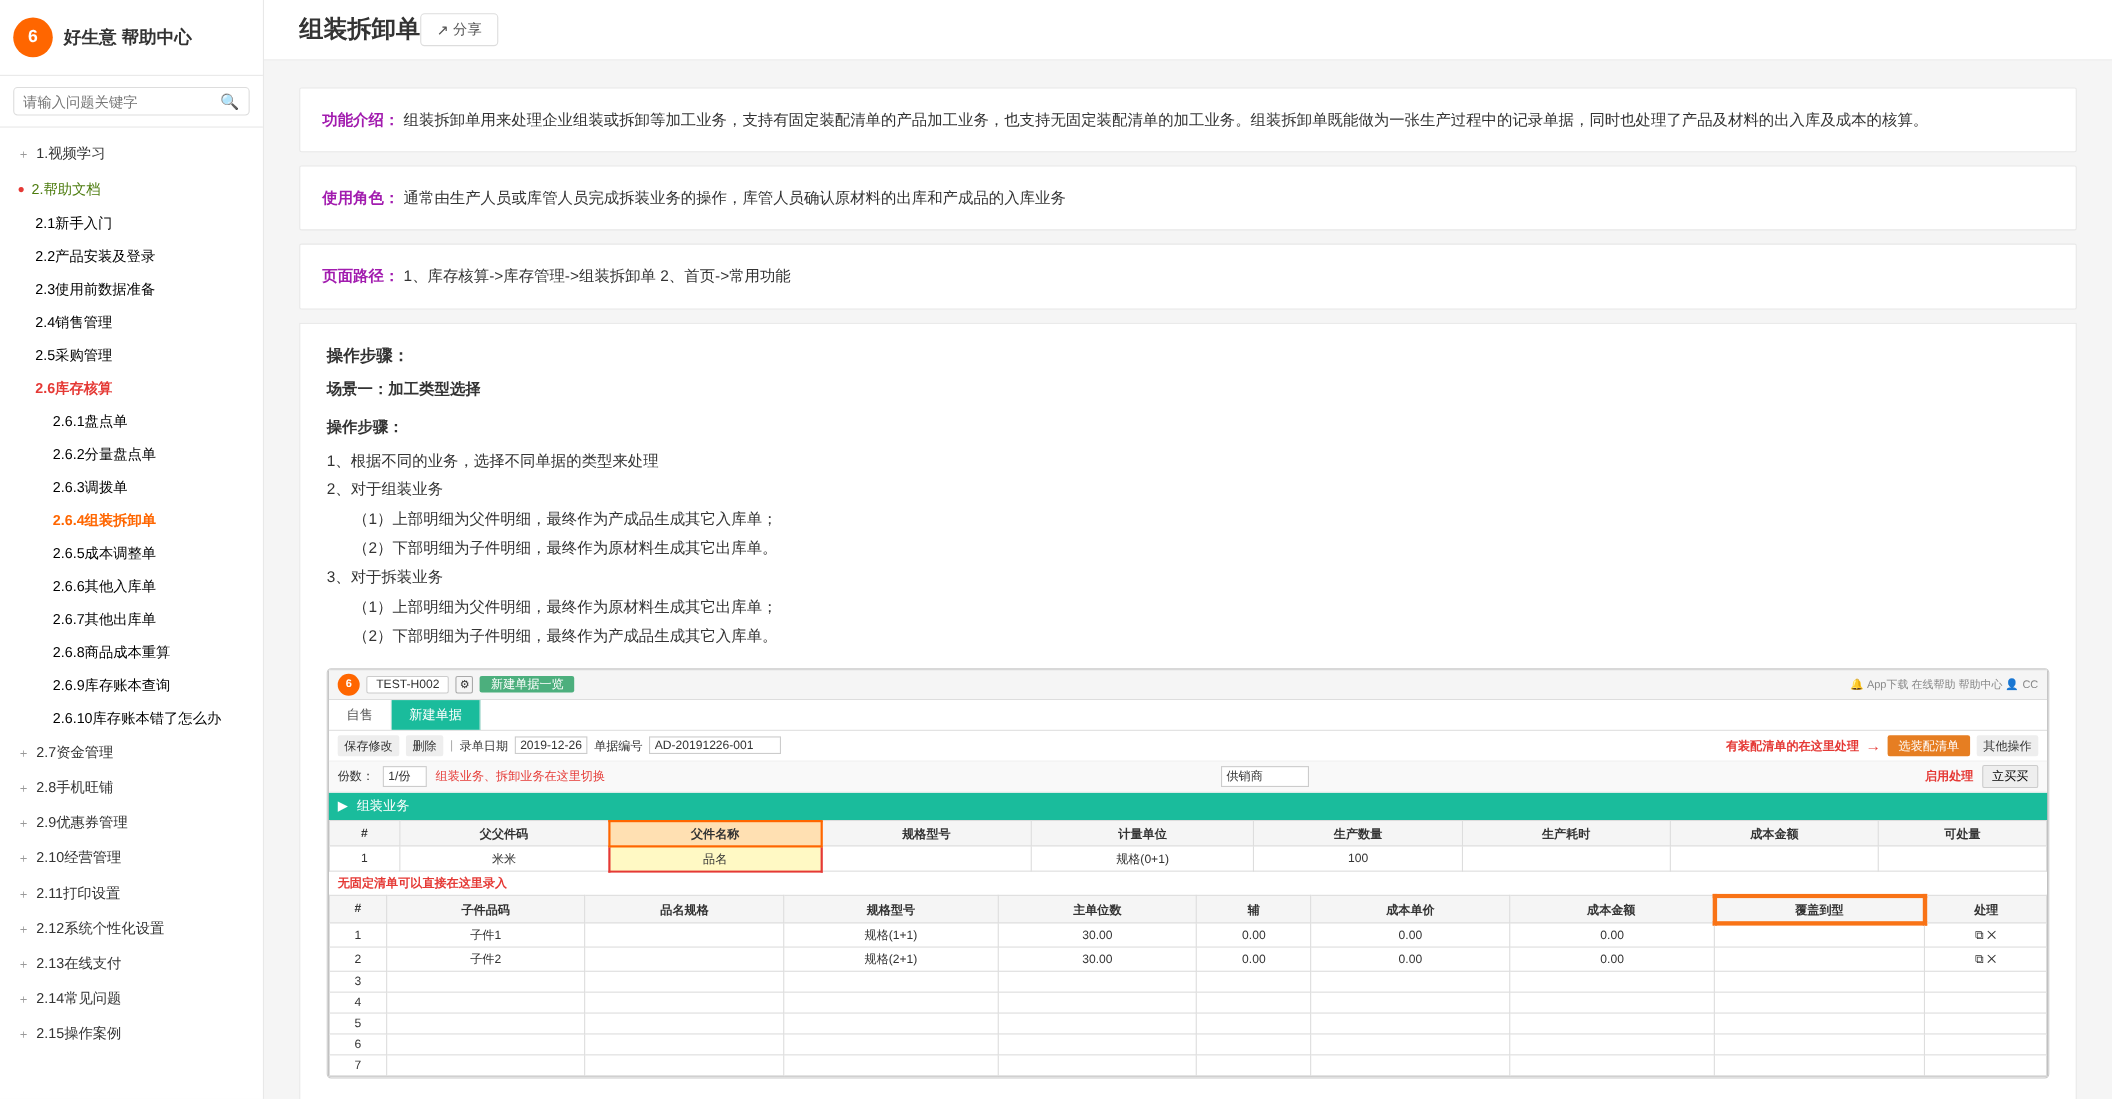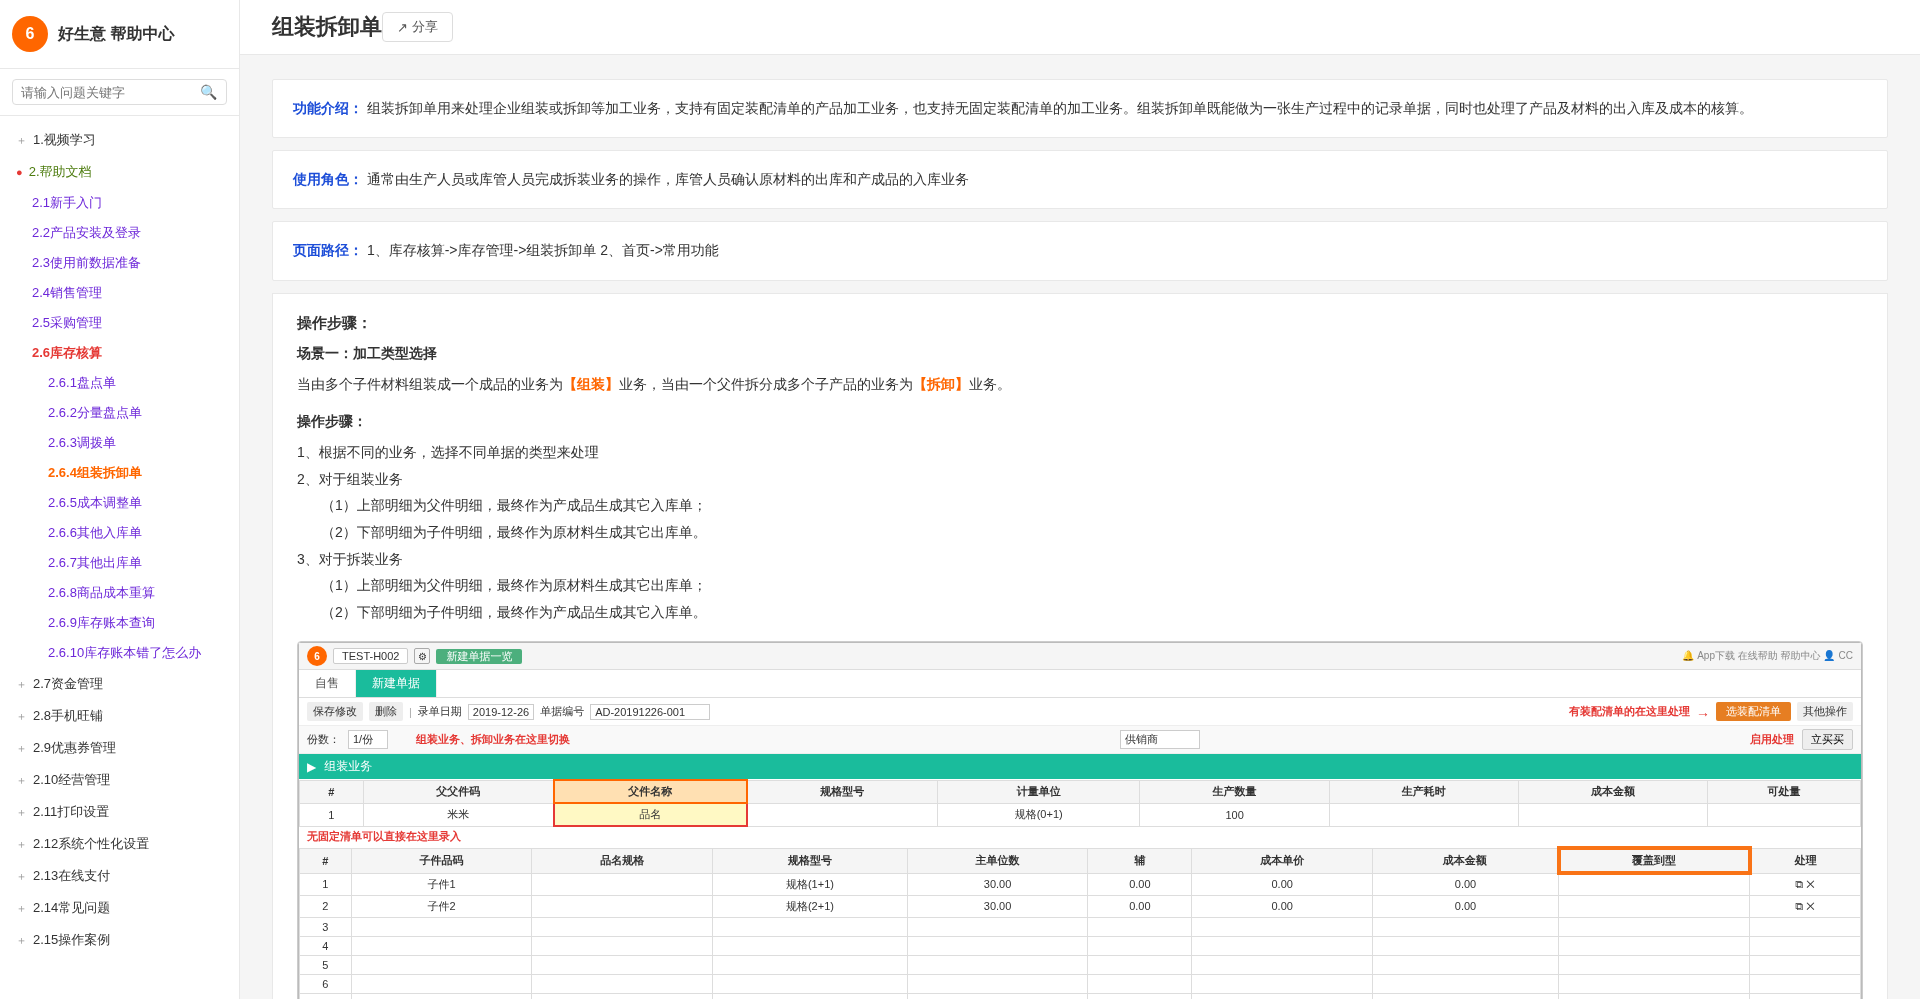--- a/index.html
+++ b/index.html
@@ -14,35 +14,35 @@
     .search-input-wrap { display: flex; align-items: center; border: 1px solid #ddd; border-radius: 4px; padding: 4px 8px; background: #fff; }
     .search-input-wrap input { border: none; outline: none; flex: 1; font-size: 13px; color: #999; }
     .search-icon { color: #999; font-size: 14px; cursor: pointer; }
 
     .nav-tree { padding: 8px 0; flex: 1; }
     .nav-item { padding: 7px 16px; cursor: pointer; display: flex; align-items: center; font-size: 13px; color: #333; }
     .nav-item.active { color: #f60; }
     .nav-item .expand-icon { margin-right: 6px; font-size: 11px; color: #999; }
     .nav-item.active .expand-icon { color: #f60; }
     .nav-item.open > .expand-icon { color: #f60; }
-    .nav-subitem { padding: 6px 16px 6px 32px; cursor: pointer; font-size: 13px; color: #6d28d9; }
+    .nav-subitem { padding: 6px 16px 6px 32px; cursor: pointer; font-size: 13px; color: #000000; }
     .nav-subitem.active { color: #f60; }
     .nav-parent { font-weight: 500; }
 
     
     .main-content { flex: 1; display: flex; flex-direction: column; overflow: hidden; }
     .top-bar { background: #fff; border-bottom: 1px solid #e8e8e8; padding: 12px 32px; display: flex; align-items: center; }
     .page-title { font-size: 22px; font-weight: bold; color: #333; }
     .share-btn { border: 1px solid #ddd; border-radius: 4px; padding: 5px 14px; background: #fff; color: #555; cursor: pointer; font-size: 13px; display: flex; align-items: center; gap: 4px; }
 
     .content-area { flex: 1; overflow-y: auto; padding: 24px 32px; background: #f5f5f5; }
     .content-section { background: #fff; border: 1px solid #e8e8e8; border-radius: 2px; padding: 16px 20px; margin-bottom: 12px; line-height: 1.8; font-size: 14px; }
     .content-section p { margin: 0; }
 
-    .section-label { font-weight: bold; color: #1d4ed8; }
+    .section-label { font-weight: bold; color: #a21caf; }
     .orange-text { color: #f60; font-weight: bold; }
 
     .steps-section { background: #fff; border: 1px solid #e8e8e8; padding: 20px 24px; margin-bottom: 12px; }
     .steps-title { font-size: 15px; font-weight: bold; margin-bottom: 12px; }
     .step-block { margin-bottom: 16px; }
     .step-block .step-heading { font-weight: bold; font-size: 14px; margin-bottom: 8px; }
     .step-block p { font-size: 14px; line-height: 1.9; }
     .step-block .sub-item { padding-left: 24px; }
     .numbered { margin-left: 0; }
 
@@ -167,23 +167,20 @@
       </p>
     </div>
 
     <div class="steps-section">
       <div class="steps-title">操作步骤：</div>
 
       <div class="step-block">
         <div class="step-heading">
           <span>场景一：加工类型选择</span>
         </div>
-        <p>
-          当由多个子件材料组装成一个成品的业务为<span class="orange-text">【组装】</span>业务，当由一个父件拆分成多个子产品的业务为<span class="orange-text">【拆卸】</span>业务。
-        </p>
       </div>
 
       <div class="step-block">
         <div class="step-heading">操作步骤：</div>
         <p class="numbered">1、根据不同的业务，选择不同单据的类型来处理</p>
         <p class="numbered">2、对于组装业务</p>
         <p class="sub-item">（1）上部明细为父件明细，最终作为产成品生成其它入库单；</p>
         <p class="sub-item">（2）下部明细为子件明细，最终作为原材料生成其它出库单。</p>
         <p class="numbered">3、对于拆装业务</p>
         <p class="sub-item">（1）上部明细为父件明细，最终作为原材料生成其它出库单；</p>
@@ -221,21 +218,21 @@
 
             <span style="color:#e53935;font-size:11px;font-weight:bold;">有装配清单的在这里处理</span>
             <span style="color:#e53935;font-size:14px;">→</span>
             <button style="background:#e67e22;color:#fff;border:none;padding:2px 10px;font-size:11px;border-radius:2px;cursor:pointer;">选装配清单</button>
             <span style="background:#eee;padding:2px 6px;border-radius:2px;cursor:pointer;font-size:11px;">其他操作</span>
           </div>
 
           <div style="background:#f9f9f9;border-bottom:1px solid #eee;padding:3px 8px;display:flex;align-items:center;gap:8px;font-size:11px;position:relative;">
             <span>份数：</span>
             <span style="border:1px solid #ccc;padding:1px 4px;background:#fff;width:40px;">1/份</span>
-            <span style="color:#e53935;font-size:11px;font-weight:bold;margin-left:20px;">组装业务、拆卸业务在这里切换</span>
+            <span style="color:#e53935;font-size:11px;font-weight:normal;">组装业务、拆卸业务在这里切换</span>
             <span style="flex:1;"></span>
             <span style="background:#fff;border:1px solid #ccc;padding:1px 4px;min-width:80px;">供销商</span>
             <span style="flex:1;"></span>
             <span style="color:#e53935;font-size:11px;font-weight:bold;">启用处理</span>
             <button style="background:#eee;border:1px solid #ccc;padding:2px 8px;font-size:11px;border-radius:2px;cursor:pointer;">立买买</button>
           </div>
 
           <div style="background:#1abc9c;color:#fff;padding:4px 8px;font-size:12px;display:flex;gap:8px;align-items:center;">
             <span>▶</span>
             <span>组装业务</span>

